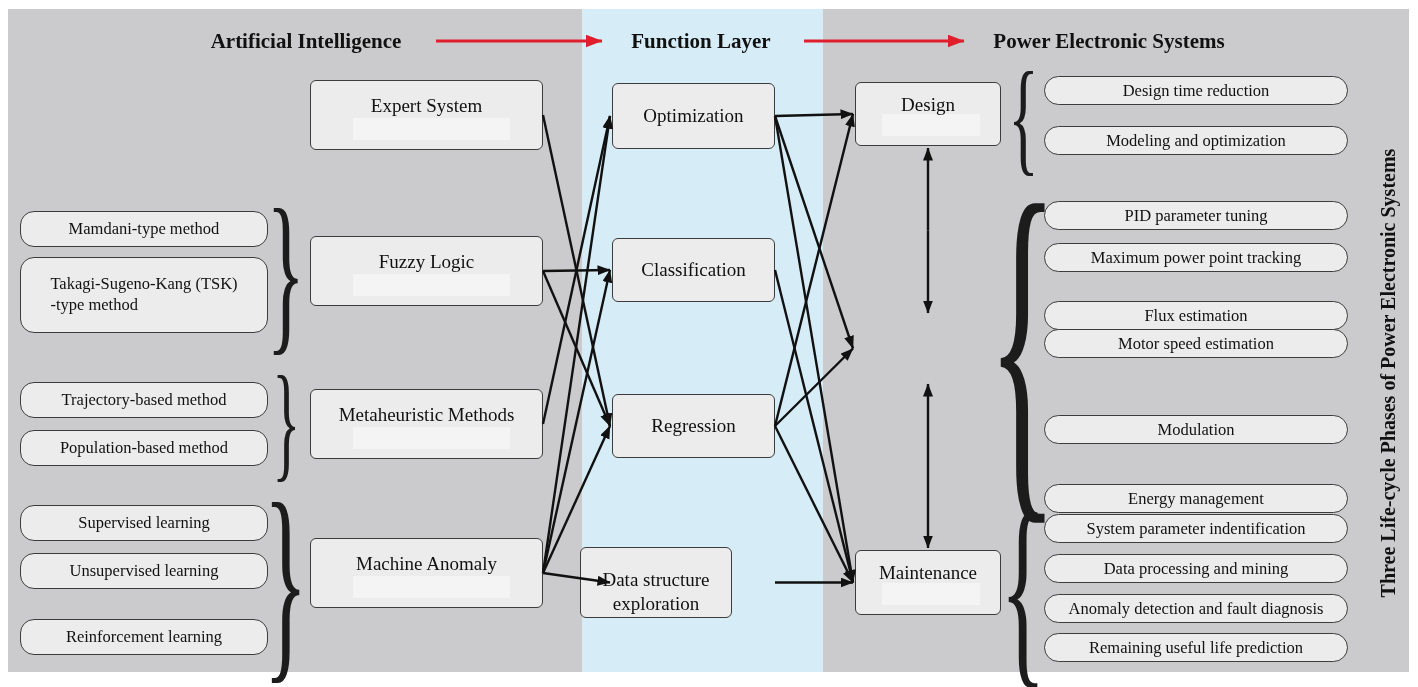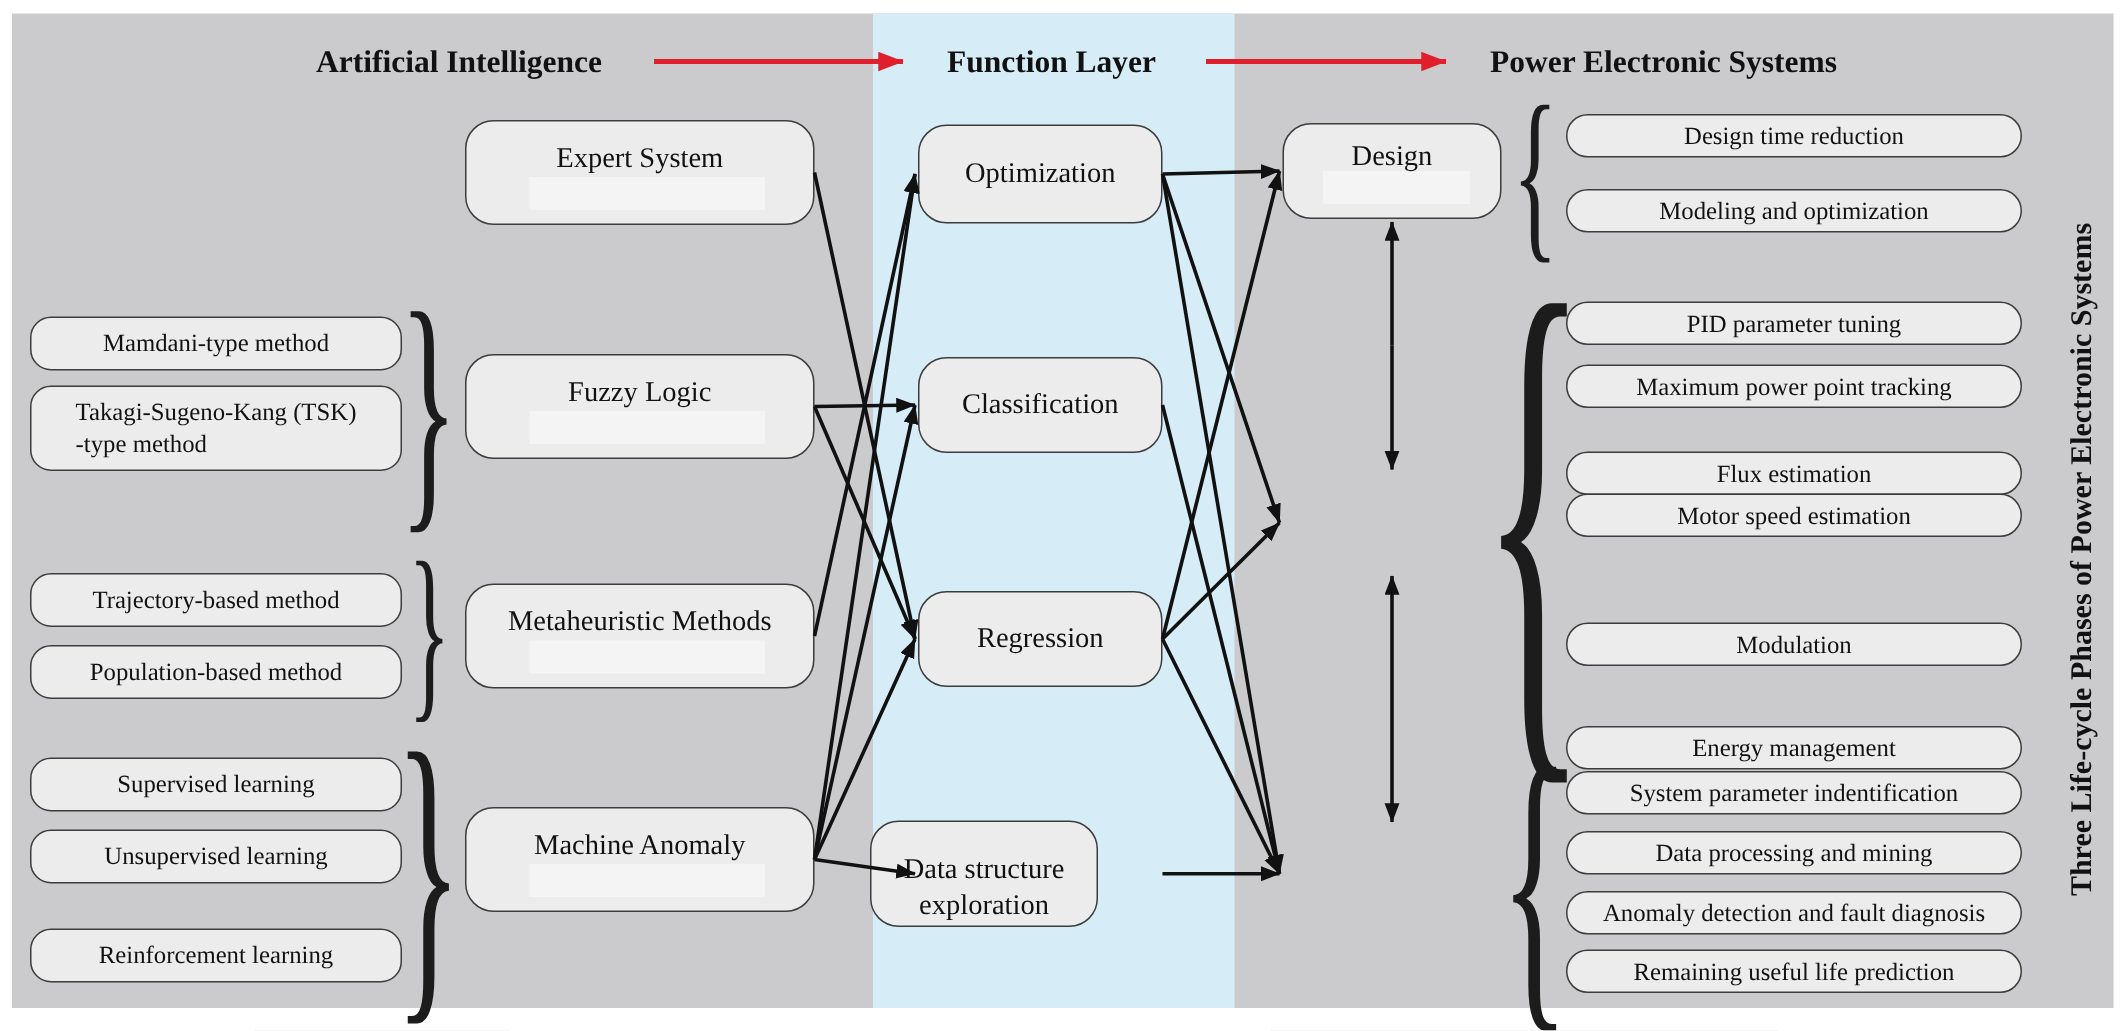--- a/index.html
+++ b/index.html
@@ -25,21 +25,21 @@
     font-size:16.5px; white-space:pre-line; line-height:1.25;
   }
   .rpill{
     position:absolute; left:1044px; width:304px; height:29px; box-sizing:border-box;
     background:var(--boxfill); border:1.2px solid var(--boxborder); border-radius:15px;
     display:flex; align-items:center; justify-content:center;
     font-size:16.5px; white-space:nowrap;
   }
   .box{
     position:absolute; box-sizing:border-box; background:var(--boxfill);
-    border:1.5px solid var(--boxborder); border-radius:19px;
+    border:1.5px solid var(--boxborder); border-radius:6px;
     display:flex; align-items:center; justify-content:center;
     font-size:19px; text-align:center; white-space:pre-line; line-height:1.3;
   }
   .box .lbl{position:relative; z-index:2;}
   .box.ghosted .lbl{transform:translateY(-9px);}
   .ghost{
     position:absolute; left:18%; right:14%; bottom:9px; height:22px;
     background:rgba(255,255,255,0.45); z-index:1;
   }
   .brace{
@@ -59,21 +59,21 @@
 
 <div id="stage">
   <div class="panel"></div>
   <div class="band"></div>
 
   <div class="hdr" style="left:196px;width:220px;">Artificial Intelligence</div>
   <div class="hdr" style="left:618px;width:166px;">Function Layer</div>
   <div class="hdr" style="left:980px;width:258px;">Power Electronic Systems</div>
 
   <div class="pill" style="top:211px;">Mamdani-type method</div>
-  <div class="pill" style="top:257px;height:57px;">Takagi-Sugeno-Kang (TSK)
+  <div class="pill" style="top:257px;height:76px;">Takagi-Sugeno-Kang (TSK)
 -type method</div>
   <div class="pill" style="top:382px;">Trajectory-based method</div>
   <div class="pill" style="top:430px;">Population-based method</div>
   <div class="pill" style="top:505px;">Supervised learning</div>
   <div class="pill" style="top:553px;">Unsupervised learning</div>
   <div class="pill" style="top:619px;">Reinforcement learning</div>
 
   <div class="brace" style="left:268px;top:205px;width:36px;height:132px;">
       <span style="font-size:178px;transform:scaleX(0.45);">}</span>
     </div>
@@ -110,20 +110,24 @@
   <div class="box" style="left:612px;top:394px;width:163px;height:64px;">
     <span class="lbl">Regression</span>
   </div>
   <div class="box" style="left:580px;top:547px;width:152px;height:71px;align-items:flex-end;">
     <span class="lbl">Data structure
 exploration</span>
   </div>
 
   <div class="box ghosted" style="left:855px;top:82px;width:146px;height:64px;">
     <span class="lbl">Design</span>
+    <span class="ghost"></span>
+  </div>
+  <div class="box ghosted" style="left:855px;top:550px;width:146px;height:65px;">
+    <span class="lbl">Maintenance</span>
     <span class="ghost"></span>
   </div>
 
   <div class="brace" style="left:1006px;top:70px;width:34px;height:94px;">
       <span style="font-size:127px;transform:scaleX(0.5);">{</span>
     </div>
   <div class="brace" style="left:1006px;top:198px;width:34px;height:286px;">
       <span style="font-size:386px;transform:scaleX(0.38);">{</span>
     </div>
   <div class="brace" style="left:1006px;top:510px;width:34px;height:158px;">

